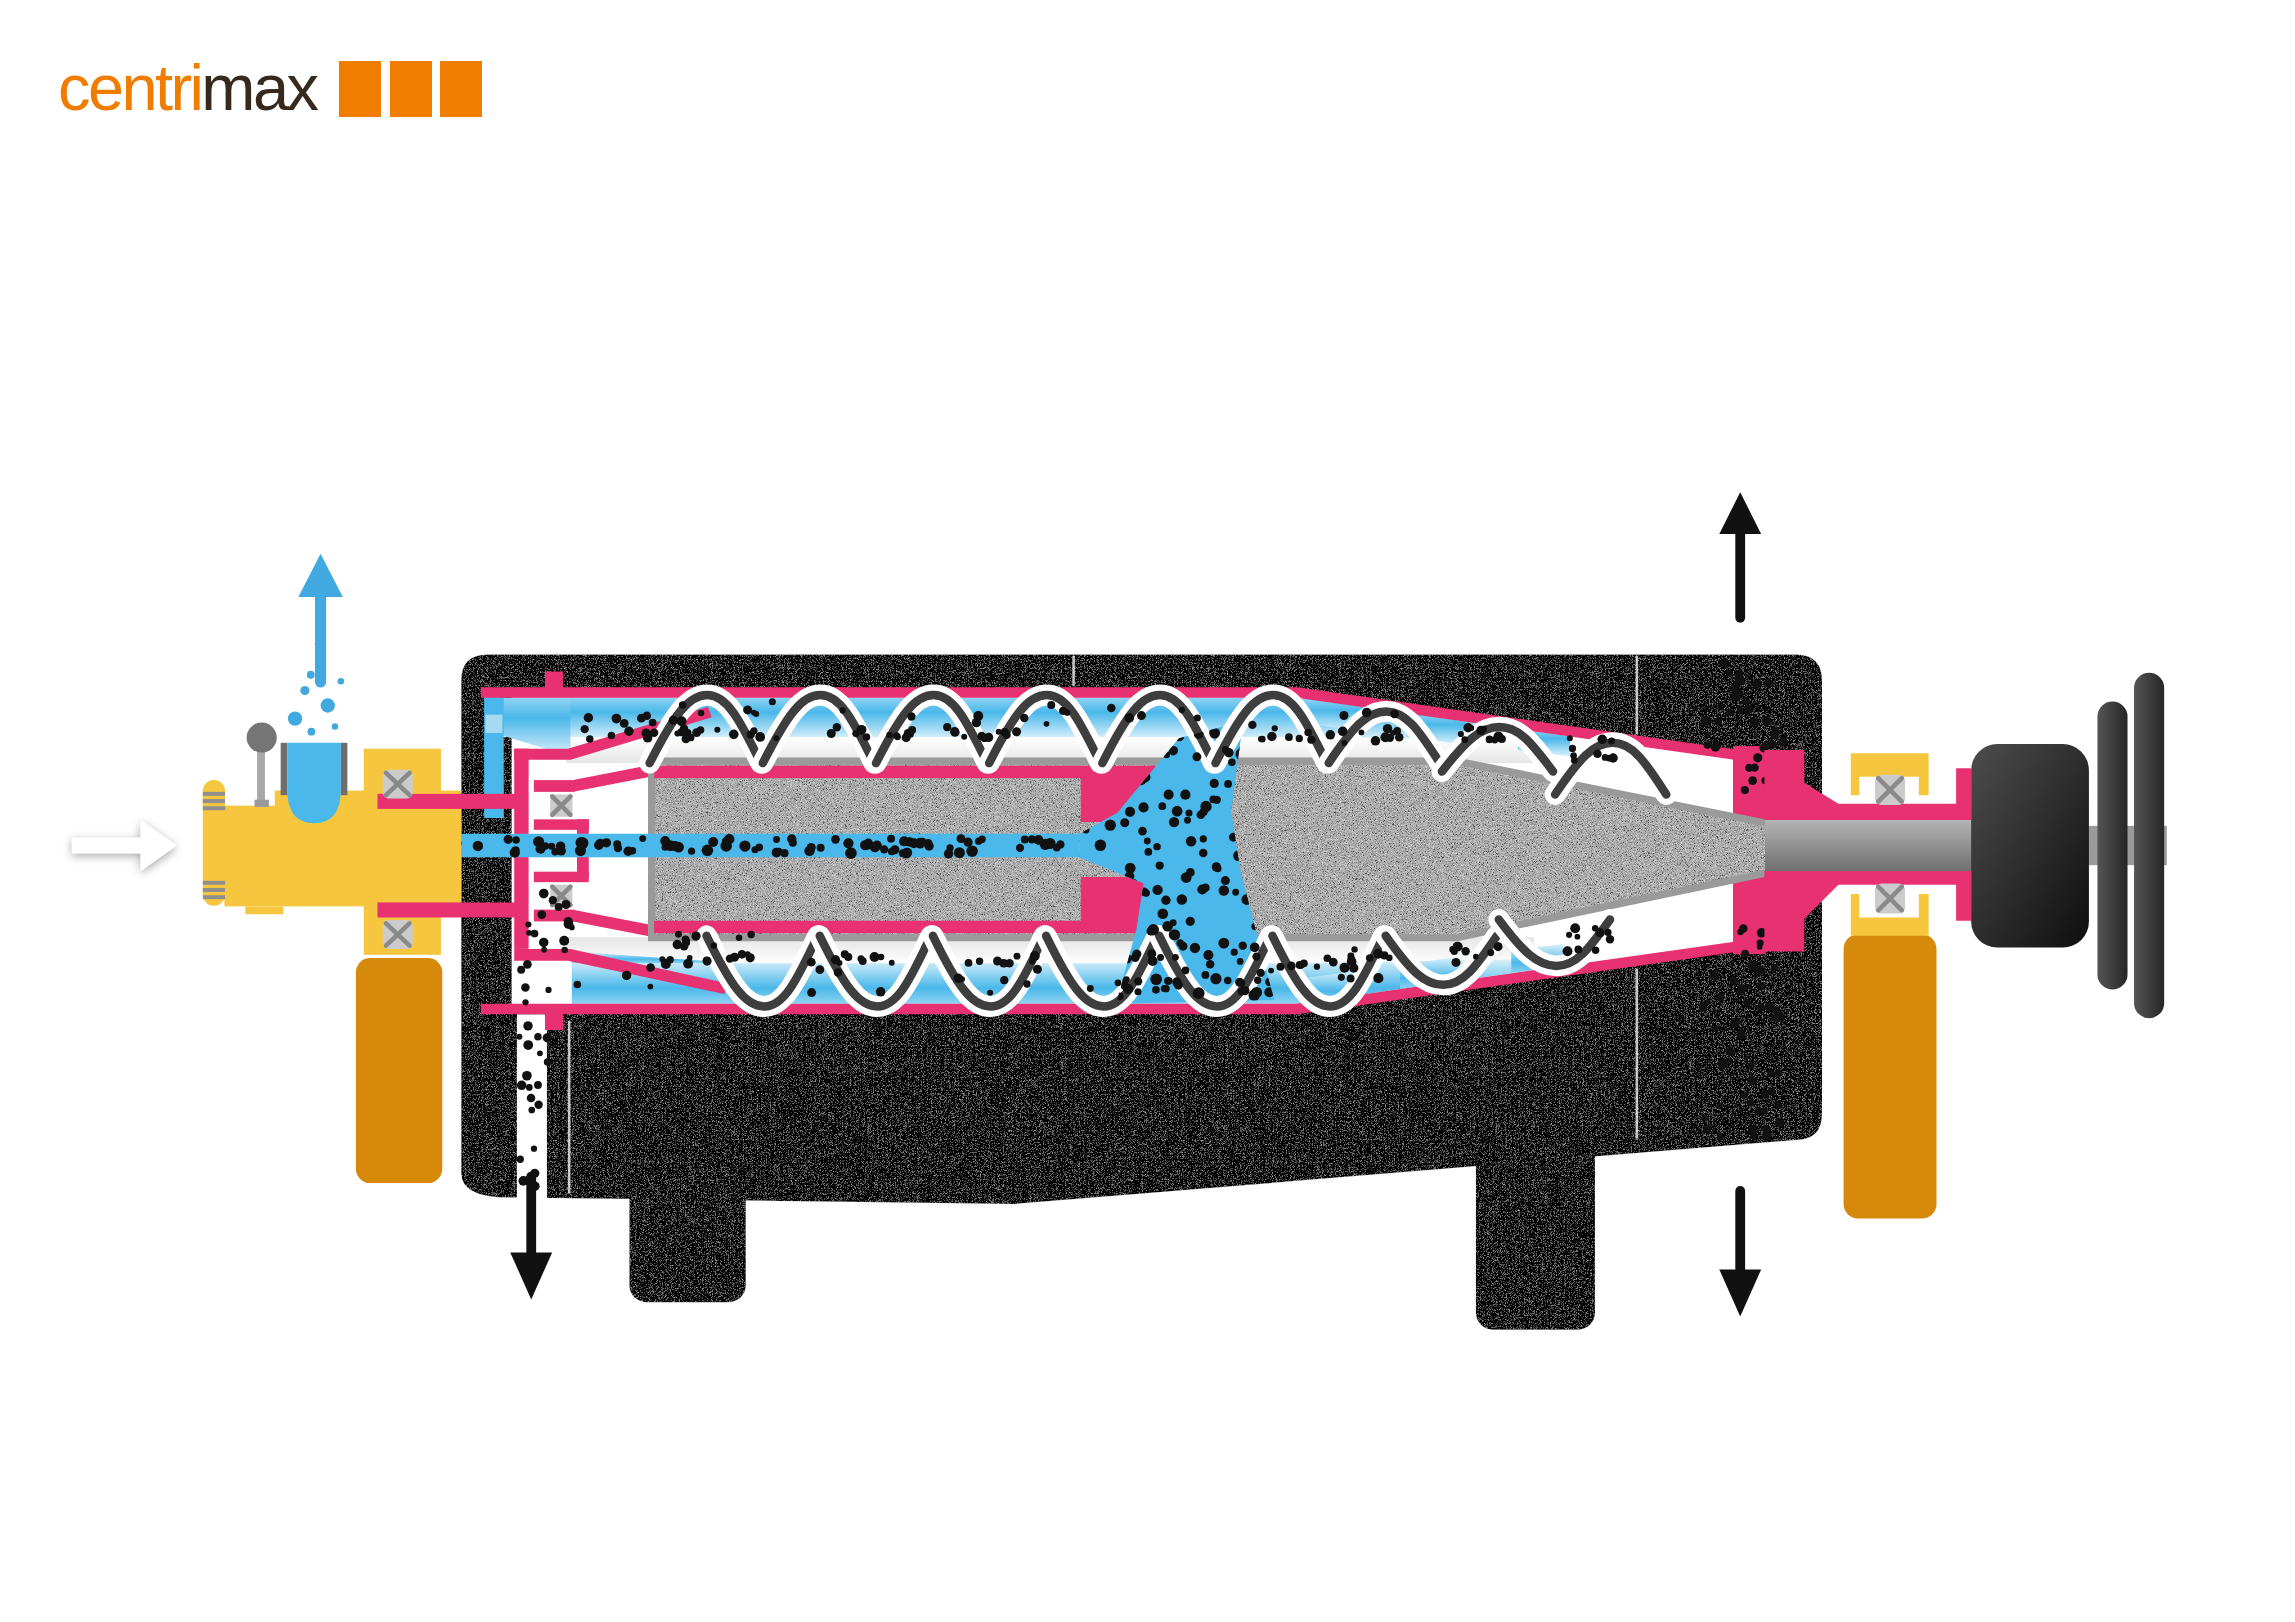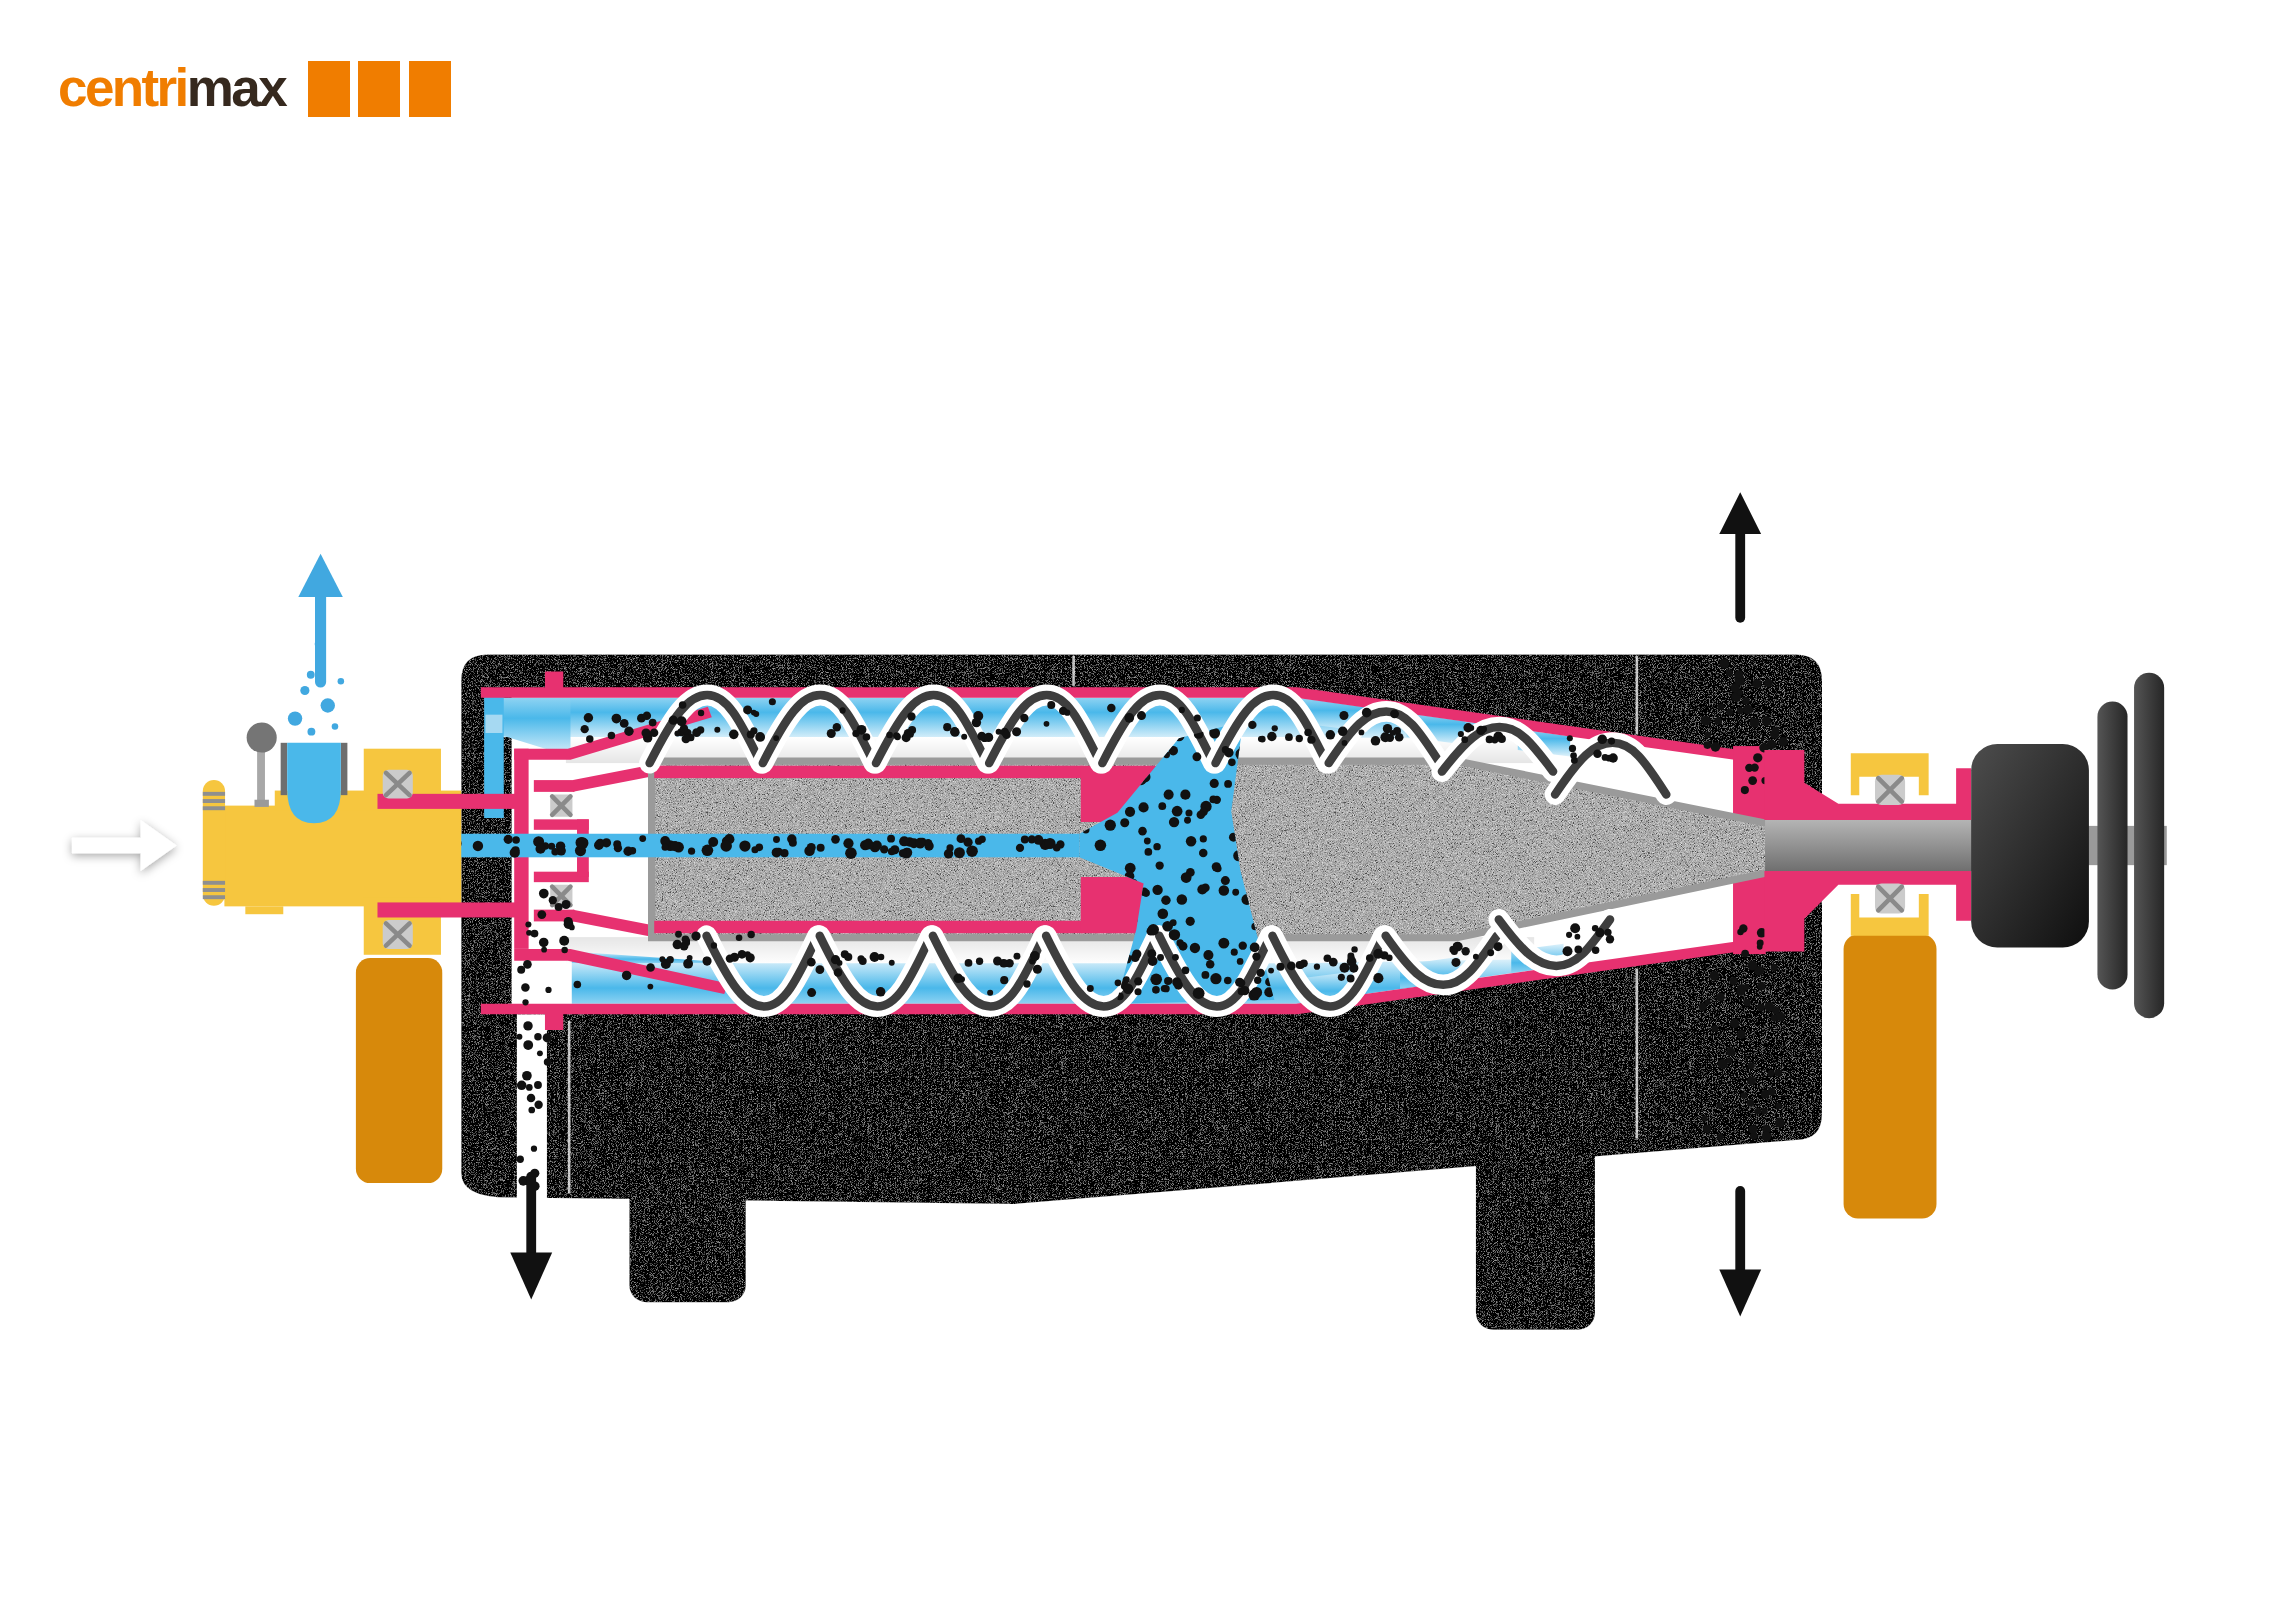--- a/index.html
+++ b/index.html
@@ -1,19 +1,19 @@
 <!DOCTYPE html>
 <html style="--bg: #ffffff; --brand-orange: #F07D00; --logo-dark: #36291E; --pink: #E73170; --blue: #4AB8EA; --blue-light: #A6D9F2; --blue-arrow: #41A8E0; --yellow: #F6C63F; --orange: #D7890B; --scroll-dark: #3E3E3E; --outline-gray: #9A9A9A; --ink: #111111; --bearing-fill: #CBCBCB; --bearing-cross: #8A8A8A;font-size:10.5px"><head>
 <meta charset="utf-8">
 <style>
   html,body{margin:0;padding:0;background:#fff;}
   .canvas{position:relative;width:2295px;height:1623px;background:var(--bg,#fff);overflow:hidden;
           font-family:"Liberation Sans", sans-serif;}
   .logo{position:absolute;left:58px;top:56px;display:flex;align-items:flex-start;}
-  .logo-text{font-size:53px;font-weight:700;letter-spacing:-2.6px;line-height:63px;}
+  .logo-text{font-size:65px;font-weight:400;letter-spacing:-2.6px;line-height:63px;}
   .logo-text .p1{color:var(--brand-orange);}
   .logo-text .p2{color:var(--logo-dark);}
   .logo-squares{display:flex;margin-left:14.4px;margin-top:5.2px;}
   .logo-squares .sq{width:42px;height:56px;background:var(--brand-orange);margin-left:8.5px;}
   svg{position:absolute;left:0;top:0;}
   .pink{fill:var(--pink);}
   .yellow{fill:var(--yellow);}
   .orange{fill:var(--orange);}
   .white{fill:#ffffff;}
   .blue{fill:var(--blue);}

